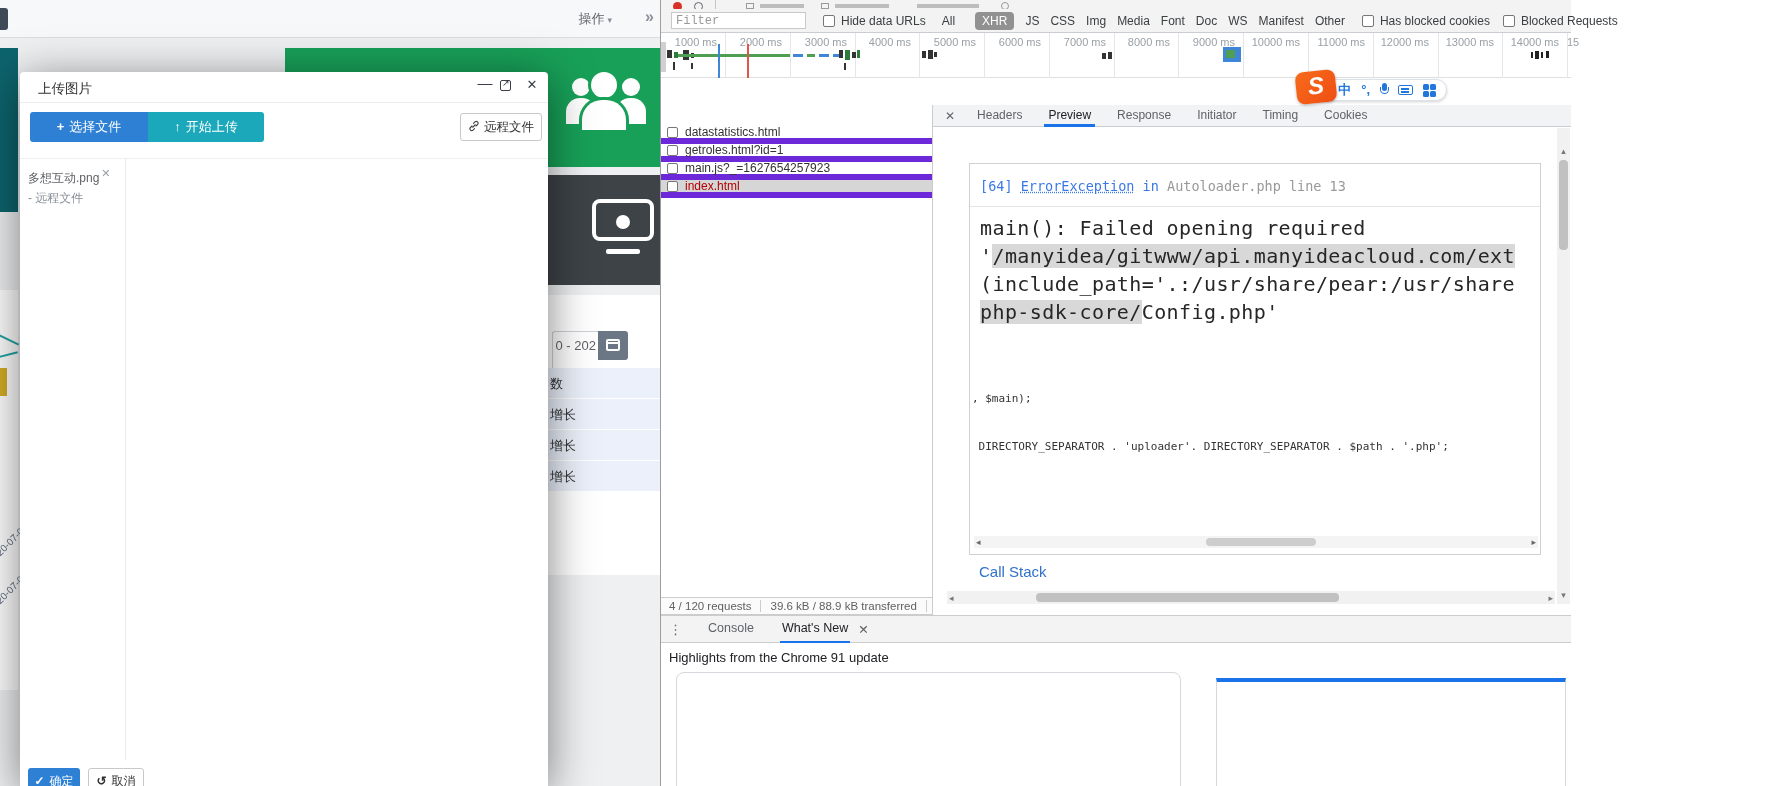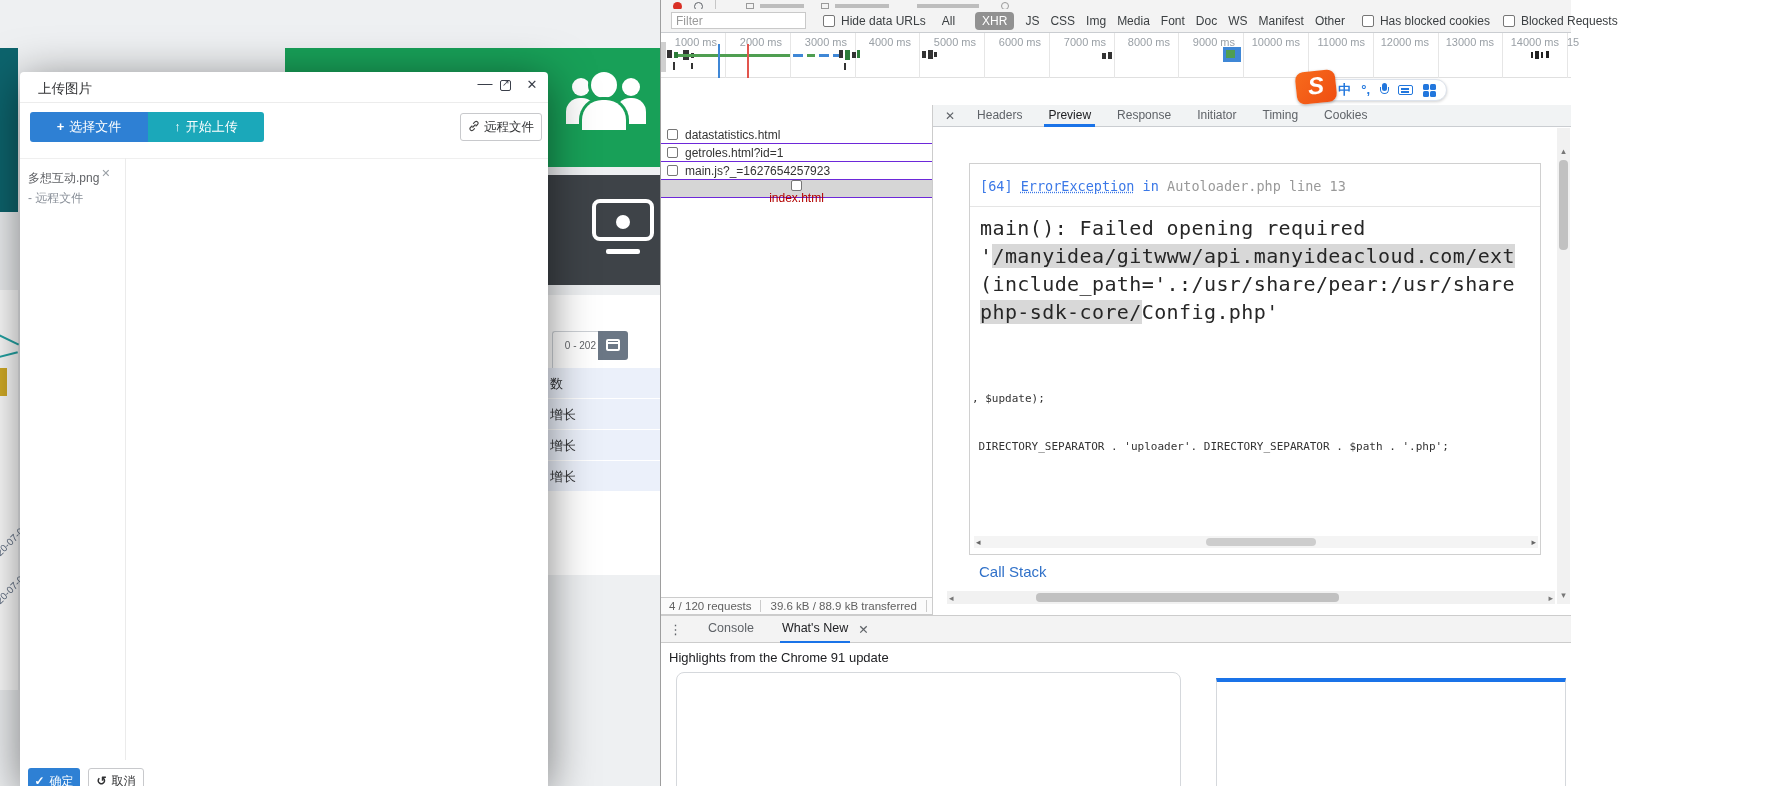--- a/index.html
+++ b/index.html
@@ -25,21 +25,21 @@
   #money-tail { left:58px; top:74px; width:34px; height:5px; background:#fff; border-radius:2px; }
 
   #chart-strip { left:0; top:290px; width:18px; height:400px; background:#fff; overflow:visible; }
   .tealseg { position:absolute; height:2px; background:#23a5a5; }
   #ybar { position:absolute; left:0; top:78px; width:7px; height:28px; background:#d4ad26; }
   .xlabel { position:absolute; font-size:10px; color:#5e6d82; white-space:nowrap;
             transform:rotate(-45deg); transform-origin:0 0; }
 
   #mini-card { left:548px; top:295px; width:112px; height:280px; background:#fff; }
   #date-input { left:4px; top:36px; width:46px; height:40px; border:1px solid #ccd0d5; border-right:none;
-                border-radius:3px 0 0 3px; background:#fff; font-size:10px; color:#606266;
+                border-radius:3px 0 0 3px; background:#fff; font-size:13px; color:#606266;
                 text-align:right; line-height:27px; overflow:hidden; white-space:nowrap; padding-right:2px; }
   #cal-btn { left:50px; top:36px; width:30px; height:29px; background:#6b7785; border-radius:0 3px 3px 0; }
   #cal-ico { left:8px; top:8px; width:14px; height:12px; border:2px solid #fff; border-radius:2px; }
   #cal-ico:before { content:""; position:absolute; left:0; top:1px; width:10px; height:2px; background:#fff; }
   #mini-rows { left:0; top:73px; width:112px; background:#ebf0fa; }
   .mrow { height:31px; border-bottom:1px solid #fff; font-size:13px; color:#303133; line-height:31px; padding-left:2px; }
 
   
   #modal { left:20px; top:72px; width:528px; height:714px; background:#fff; border-radius:4px 4px 0 0;
            box-shadow:0 8px 46px rgba(0,0,0,.5); z-index:5; }
@@ -66,43 +66,43 @@
   #btn-cancel { left:68px; top:696px; width:56px; height:26px; background:#fff; border:1px solid #c8c9cc;
                 color:#303133; line-height:24px; font-size:12px; }
 
   
   #devtools { left:660px; top:0; width:910px; height:786px; background:#fff; border-left:1px solid #9e9e9e; }
   #dt-sliver { left:0; top:0; width:910px; height:9px; background:#f3f3f3; overflow:hidden; }
   .sl { position:absolute; }
   #filter-bar { left:0; top:9px; width:910px; height:24px; background:#f3f3f3; border-bottom:1px solid #cacdd1;
                 display:flex; align-items:center; font-size:12px; color:#3c4043; }
   #filter-input { width:135px; height:17px; margin-left:10px; border:1px solid #c9c9c9; background:#fff;
-                  font-size:12px; padding:0 4px; color:#333; font-family:Liberation Sans, sans-serif; }
+                  font-size:12px; padding:0 4px; color:#333; font-family:Liberation Mono, monospace; }
   #filter-input::placeholder { color:#9a9a9a; }
   .cb { width:12px; height:12px; border:1px solid #767676; border-radius:2px; background:#fff; flex:none; }
   .fsep { width:1px; height:15px; background:#c6c6c6; margin-left:10px; }
   .ftype { margin-left:11px; cursor:pointer; white-space:nowrap; }
   .ftype.sel { background:#919191; color:#fff; border-radius:4px; padding:2px 7px; }
   .flbl { margin-left:6px; white-space:nowrap; }
   .mlg { margin-left:17px; }
 
   #ruler { left:0; top:33px; width:910px; height:45px; background:#fff; border-bottom:1px solid #e0e0e0; }
   .rgl { position:absolute; top:0; width:1px; height:45px; background:#e6e6e6; }
   .rl { position:absolute; top:3px; width:60px; text-align:right; font-size:11px; color:#9aa0a6; }
   #rl15 { position:absolute; left:906px; top:3px; width:30px; font-size:11px; color:#9aa0a6; }
   #ruler-nub { left:0; top:9px; width:5px; height:30px; background:#d0d0d0; }
   .wm { position:absolute; }
 
   #net-panel { left:0; top:105px; width:272px; height:510px; background:#fff; border-right:1px solid #ccc; }
   #net-head { left:0; top:0; width:271px; height:21px; background:#f3f3f3; border-bottom:1px solid #ccc;
               font-size:12px; color:#5f6368; line-height:21px; padding-left:7px; }
   .nrow { position:absolute; left:0; width:271px; height:18px; display:flex; align-items:center;
-          font-size:12px; color:#333; border-bottom:1px solid #6d28d9; cursor:pointer; }
+          font-size:12px; color:#333; border-bottom:6px solid #6d28d9; cursor:pointer; }
   .nrow .cb { width:11px; height:11px; margin:0 7px 0 6px; }
-  .nrow.err { background:#d6d6d6; color:#b30000;flex-direction:column; }
+  .nrow.err { background:#d6d6d6; color:#b30000; }
   #net-status { left:0; top:492px; width:271px; height:18px; background:#fbfbfb; border-top:1px solid #ccc;
                 border-bottom:1px solid #ccc; display:flex; align-items:center; gap:9px;
                 font-size:11.5px; color:#616161; padding-left:8px; white-space:nowrap; overflow:hidden; }
   .ssep { width:1px; height:12px; background:#ccc; flex:none; }
 
   #detail-tabs { left:272px; top:105px; width:638px; height:22px; background:#f1f3f4; border-bottom:1px solid #cacdd1;
                  display:flex; align-items:center; font-size:12px; color:#5f6368; }
   #dtab-close { margin-left:12px; cursor:pointer; font-size:12px; }
   .dtab { margin-left:18px; padding:0 4px; height:22px; line-height:21px; cursor:pointer; white-space:nowrap; }
   .dtab.on { color:#202124; border-bottom:3px solid #1a73e8; }
@@ -161,20 +161,27 @@
   #ime-grid { width:13px; height:13px; display:grid; grid-template-columns:6px 6px; gap:1px; }
   #ime-grid i { background:#2277dd; border-radius:1.5px; height:6px; }
 </style>
 </head>
 <body>
 
 <div id="stage">
 
   <div id="page" class="abs">
 
+    <div id="topbar" class="abs">
+      <div id="topbar-frag" class="abs"></div>
+      <div id="action-dd" class="abs">
+        <span>操作</span><span class="car">▾</span>
+      </div>
+      <div id="expand-ind" class="abs">»</div>
+    </div>
 
     <div id="card-teal" class="abs"></div>
 
     <div id="card-green" class="abs">
       <div>
         <div class="ppl" style="left:287px;top:30px;width:18px;height:18px;border-radius:50%;"></div>
         <div class="ppl" style="left:281px;top:50px;width:30px;height:26px;border-radius:14px 14px 0 0;"></div>
         <div class="ppl" style="left:337px;top:30px;width:18px;height:18px;border-radius:50%;"></div>
         <div class="ppl" style="left:331px;top:50px;width:30px;height:26px;border-radius:14px 14px 0 0;"></div>
         <div class="ppl" style="left:306px;top:24px;width:26px;height:26px;border-radius:50%;box-shadow:0 0 0 3px #18a058;"></div>
@@ -390,21 +397,21 @@
           <span class="grayt">Autoloader.php line 13</span>
         </div>
         <div id="err-hd-div"></div>
         <div id="err-big">
           <div>main(): Failed opening required</div>
           <div><span>'</span><span class="hl">/manyidea/gitwww/api.manyideacloud.com/ext</span></div>
           <div>(include_path='.:/usr/share/pear:/usr/share</div>
           <div><span class="hl">php-sdk-core/</span><span>Config.php'</span></div>
         </div>
         <div id="code-top" class="codeblk">
-          <div>, $update);</div>
+          <div>, $main);</div>
           <div> DIRECTORY_SEPARATOR . 'uploader'. DIRECTORY_SEPARATOR . $path . '.php';</div>
         </div>
         <div id="inner-sb">
           <span style="margin-left:2px;">◂</span>
           <div class="thumb"></div>
           <span style="margin-right:2px;">▸</span>
         </div>
       </div>
       <div id="call-stack" class="abs">Call Stack</div>
     </div>

